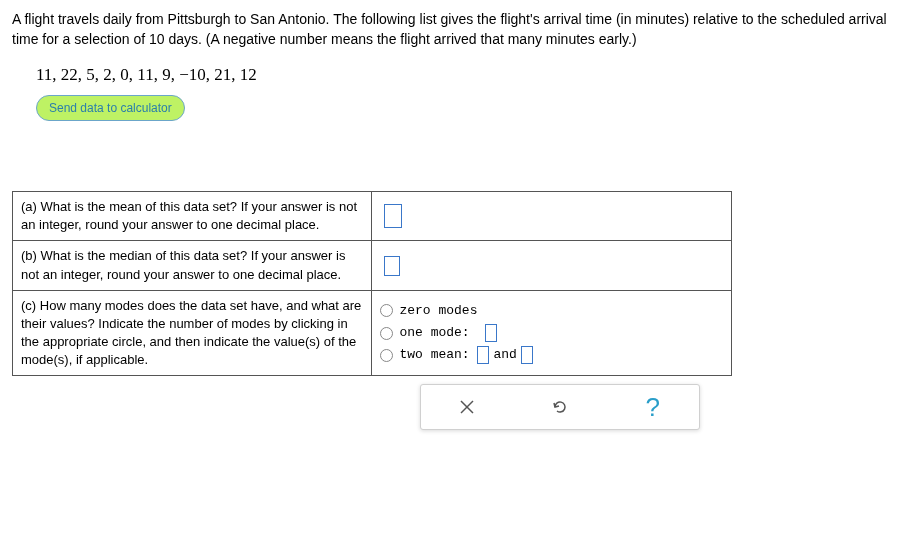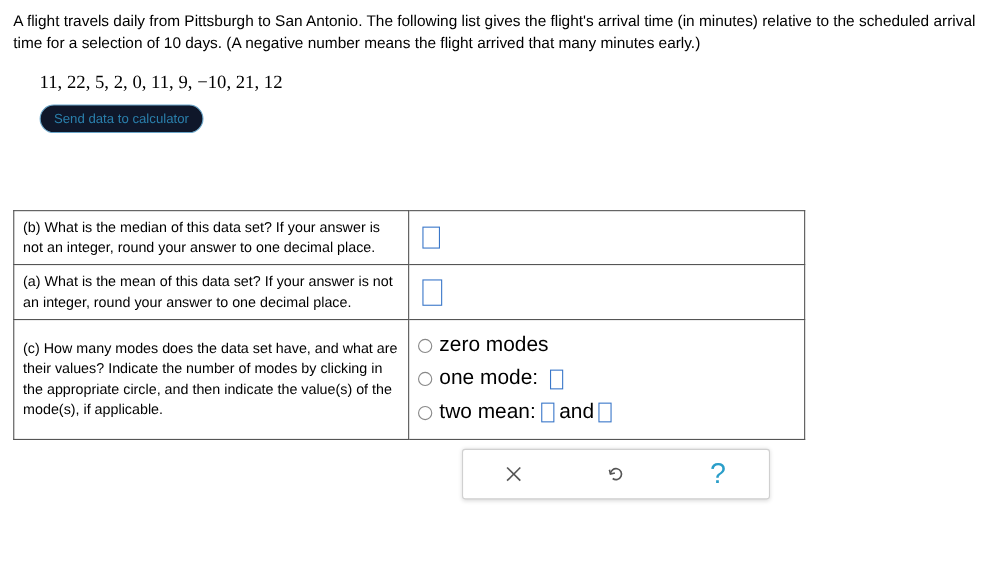--- a/index.html
+++ b/index.html
@@ -21,21 +21,21 @@
     }
     .data-values {
       font-family: Liberation Serif, serif;
       font-size: 17px;
       margin-left: 24px;
       margin-bottom: 8px;
     }
     .send-btn {
       border: 1px solid #6ba6c9;
       border-radius: 14px;
-      background: #0f172a;
+      background: #bef264;
       color: #2a7fab;
       font-size: 12px;
       padding: 5px 12px;
       margin-left: 24px;
       cursor: pointer;
       font-family: Arial, Helvetica, sans-serif;
     }
     .qtable {
       border-collapse: collapse;
       margin-top: 70px;
@@ -62,21 +62,22 @@
       margin-left: 4px;
     }
     .input-box.wide {
       width: 18px;
       height: 24px;
     }
     .radio-row {
       display: flex;
       align-items: center;
       margin: 4px 0;
-      font-size: 19px;
+      font-size: 13px;
+      font-family: Liberation Mono, monospace;
     }
     .radio-circle {
       width: 13px;
       height: 13px;
       border: 1px solid #888;
       border-radius: 50%;
       margin-right: 6px;
       display: inline-block;
       flex-shrink: 0;
     }
@@ -126,29 +127,29 @@
 
 <div class="intro">A flight travels daily from Pittsburgh to San Antonio. The following list gives the flight's arrival time (in minutes) relative to the scheduled arrival time for a selection of 10 days. (A negative number means the flight arrived that many minutes early.)</div>
 
 <div class="data-values">11, 22, 5, 2, 0, 11, 9, −10, 21, 12</div>
 
 <button class="send-btn">Send data to calculator</button>
 
 <table class="qtable">
   <tbody>
       <tr>
+    <td class="qcell-left">(a) What is the mean of this data set? If your answer is not an integer, round your answer to one decimal place.</td>
+    <td class="qcell-right">
+      <span class="input-box wide"></span>
+    </td>
+  </tr>
+  <tr>
     <td class="qcell-left">(b) What is the median of this data set? If your answer is not an integer, round your answer to one decimal place.</td>
     <td class="qcell-right">
       <span class="input-box"></span>
-    </td>
-  </tr>
-  <tr>
-    <td class="qcell-left">(a) What is the mean of this data set? If your answer is not an integer, round your answer to one decimal place.</td>
-    <td class="qcell-right">
-      <span class="input-box wide"></span>
     </td>
   </tr>
   <tr>
     <td class="qcell-left">(c) How many modes does the data set have, and what are their values? Indicate the number of modes by clicking in the appropriate circle, and then indicate the value(s) of the mode(s), if applicable.</td>
     <td class="qcell-right">
       <div class="radio-row">
         <span class="radio-circle"></span>
         <span>zero modes</span>
       </div>
       <div class="radio-row">

